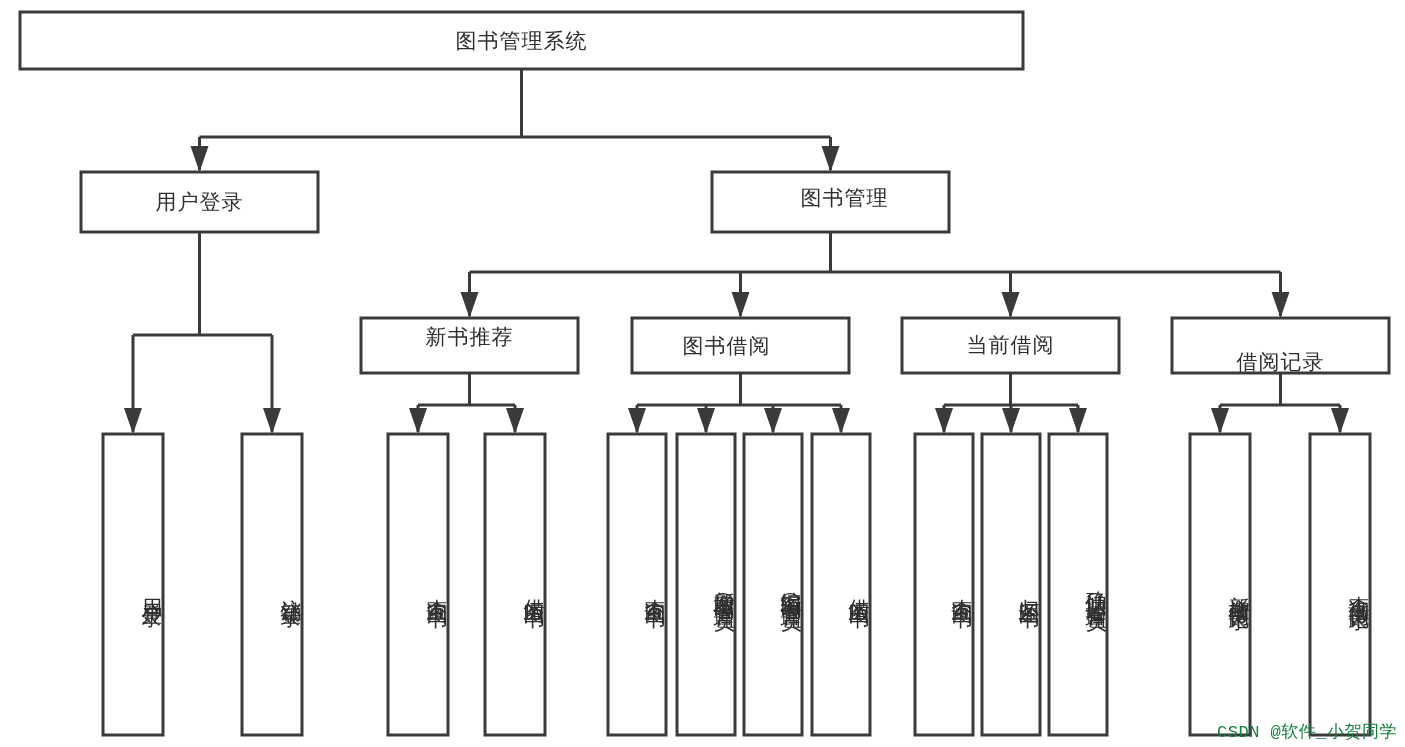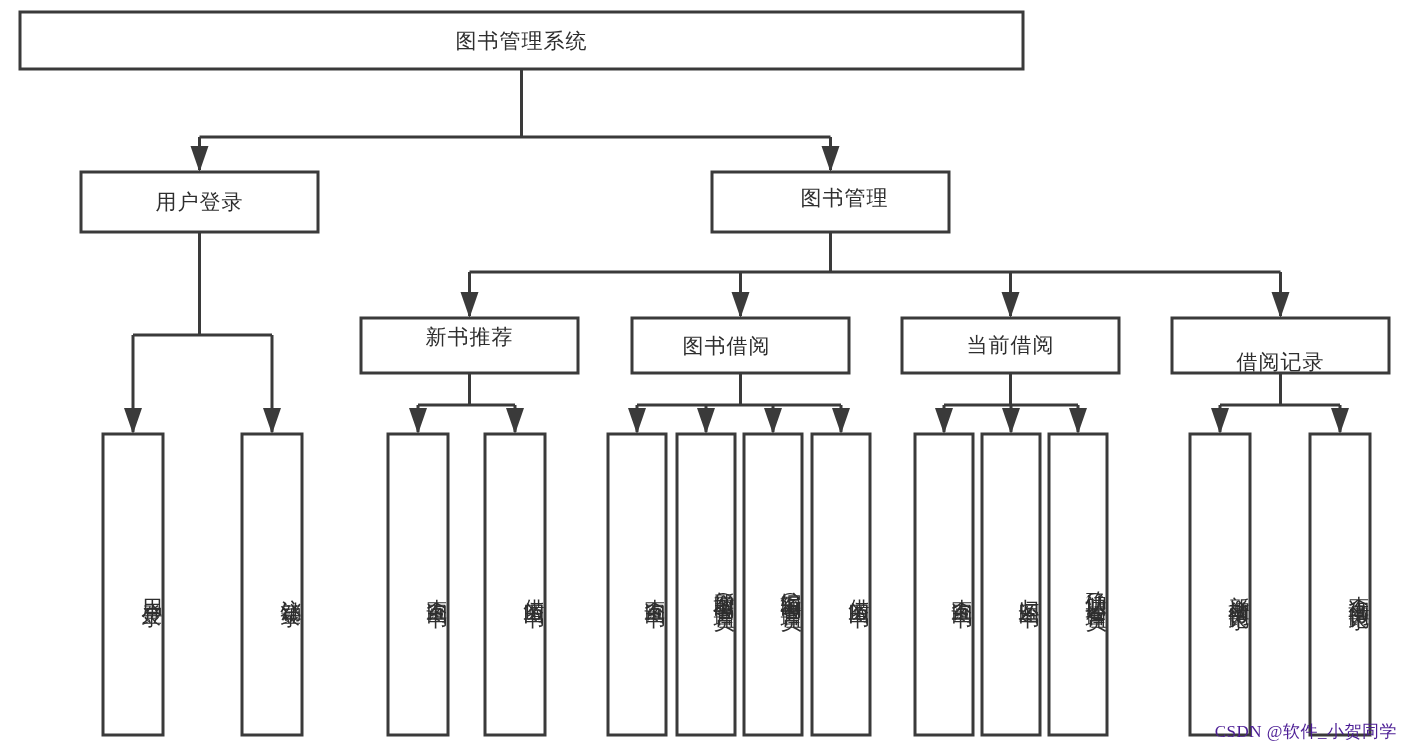--- a/index.html
+++ b/index.html
@@ -65,22 +65,22 @@
     line-height: 1.05;
     padding-top: 6px;
     align-items: flex-start;
     justify-content: center;
   }
   .watermark {
     position: absolute;
     right: 8px;
     bottom: 4px;
     font-size: 17px;
-    color: #4c1d95;
-    font-family: Liberation Serif, serif;
+    color: #15803d;
+    font-family: Liberation Mono, monospace;
     letter-spacing: 0.5px;
     white-space: nowrap;
     margin-top: 12px;
   }
 </style>
 </head>
 <body>
 
 <div id="diagram-root">
   <svg id="flow" viewBox="0 0 1405 747" xmlns="http://www.w3.org/2000/svg">

